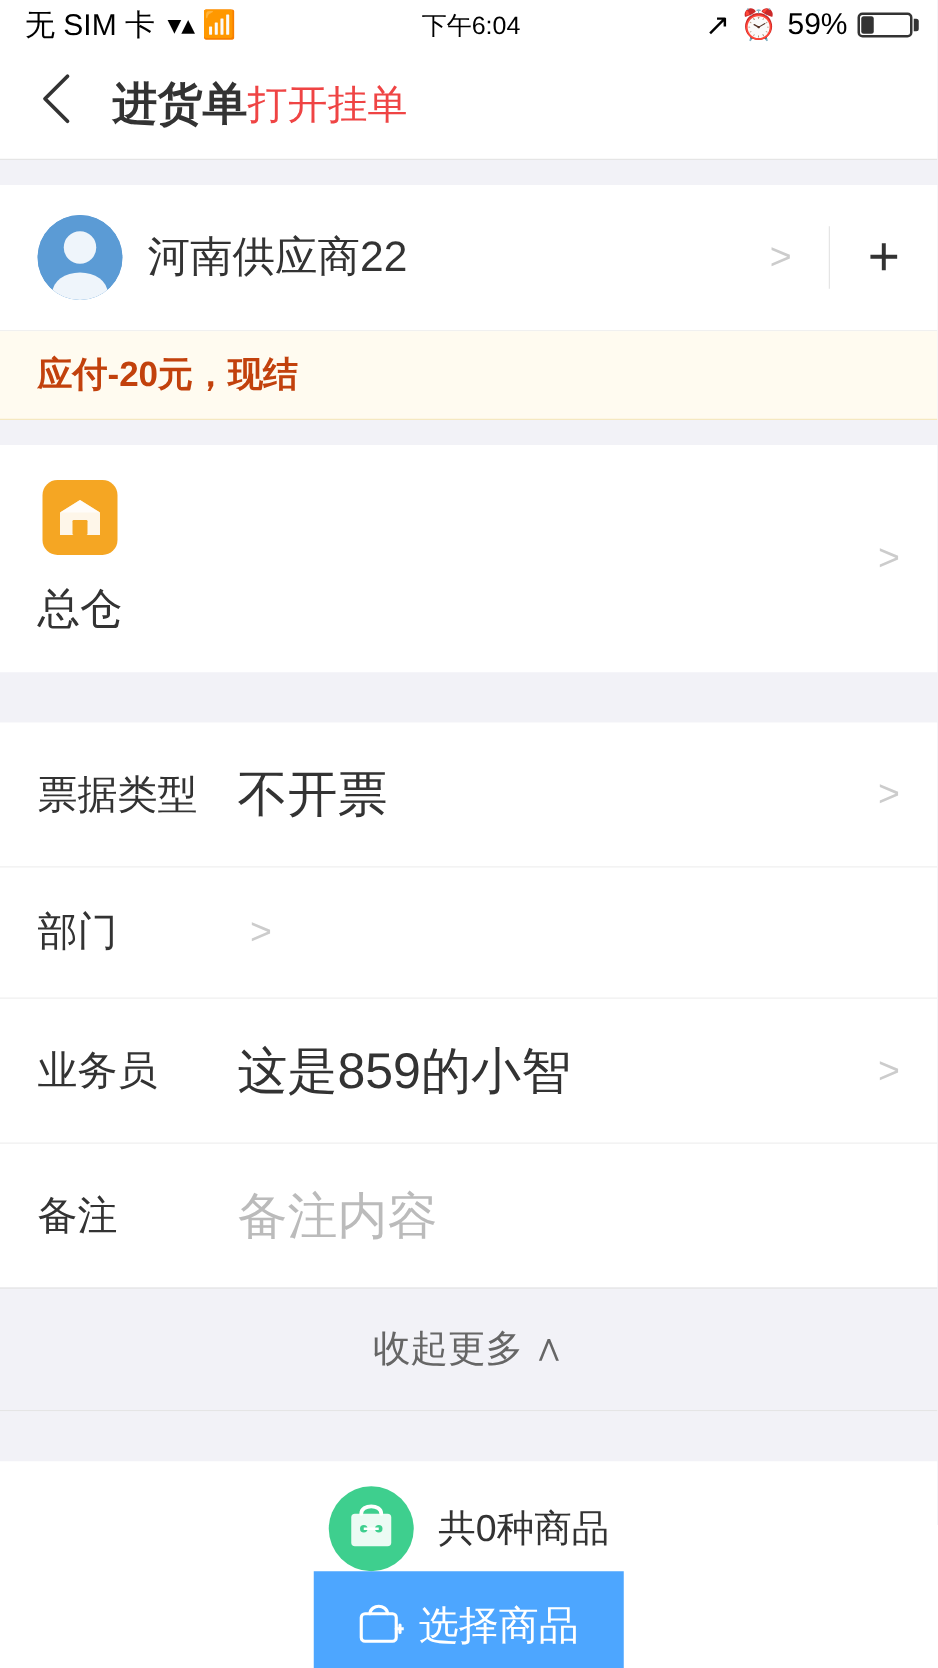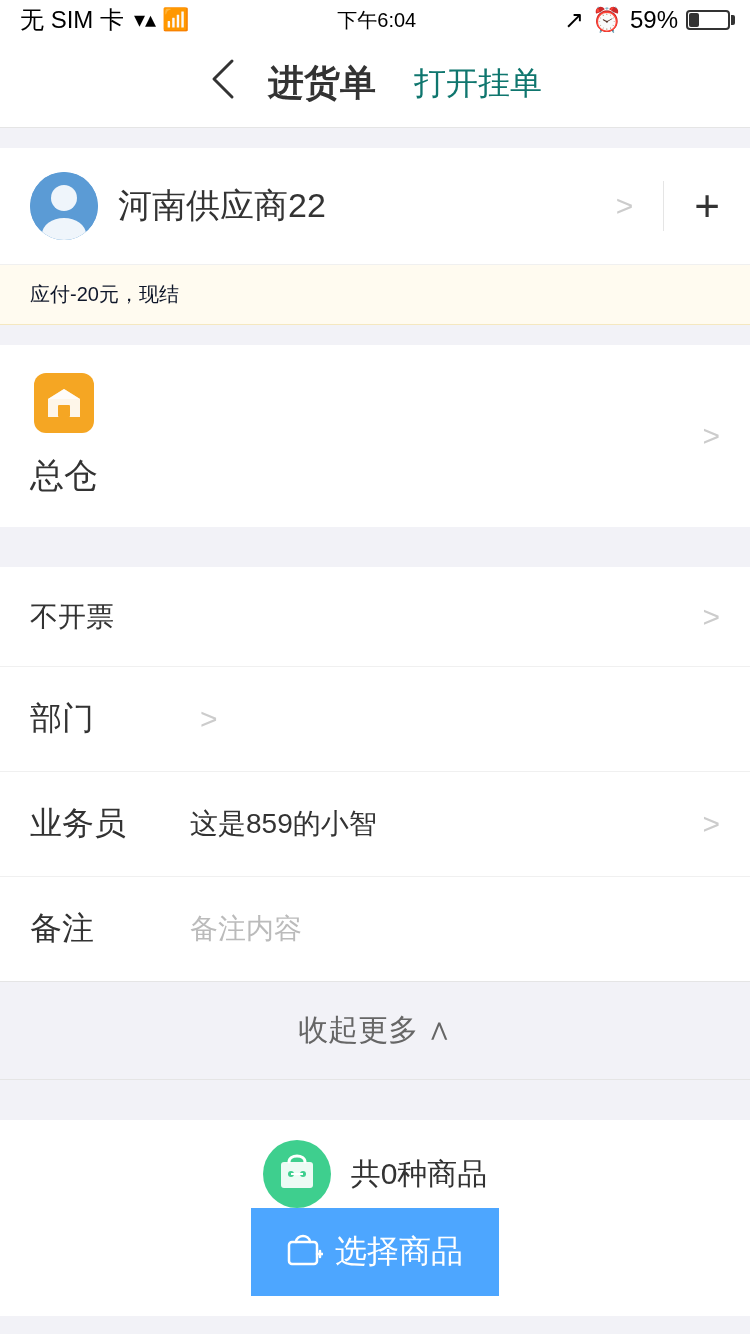--- a/index.html
+++ b/index.html
@@ -55,40 +55,39 @@
       border-radius: 2px;
     }
 
     
     .nav-bar {
       width: 100%;
       height: 88px;
       background: #fff;
       display: flex;
       align-items: center;
-      justify-content: center;
+      justify-content: flex-start;
       padding: 0 30px;
       border-bottom: 1px solid #e5e5e5;
     }
     .nav-back {
       font-size: 36px;
       color: #333;
       cursor: pointer;
       width: 60px;
     }
     .nav-title {
       font-size: 36px;
       font-weight: 600;
       color: #333;
     }
     .nav-action {
       font-size: 32px;
-      color: #0f766e;
+      color: #ef4444;
       cursor: pointer;
-      margin-left: 38px;
     }
 
     
     .section-gap {
       height: 20px;
       background: #f2f2f7;
     }
 
     
     .card {
@@ -144,23 +143,24 @@
     .divider-v {
       width: 1px;
       height: 50px;
       background: #e5e5e5;
     }
 
     
     .notice-bar {
       background: #fffbf0;
       padding: 16px 30px;
-      font-size: 20px;
-      color: #0f172a;
+      font-size: 28px;
+      color: #c2410c;
       border-bottom: 1px solid #f5e8c0;
+      font-weight: bold;
     }
 
     
     .warehouse-row {
       background: #fff;
       padding: 28px 30px;
       display: flex;
       align-items: center;
       justify-content: space-between;
     }
@@ -201,21 +201,21 @@
     .form-row:last-child {
       border-bottom: none;
     }
     .form-label {
       font-size: 32px;
       color: #333;
       width: 160px;
       flex-shrink: 0;
     }
     .form-value {
-      font-size: 28px;
+      font-size: 40px;
       color: #333;
       flex: 1;
     }
     .form-value.placeholder {
       color: #bbb;
     }
     .form-chevron {
       color: #ccc;
       font-size: 30px;
       margin-left: 10px;
@@ -349,20 +349,21 @@
     </div>
     <span class="chevron-right">&gt;</span>
   </div>
 </div>
 
 <div class="section-gap"></div>
 
 <div class="form-section">
 
   <div class="form-row">
+    <span class="form-label">票据类型</span>
     <span class="form-value">不开票</span>
     <span class="form-chevron">&gt;</span>
   </div>
 
   <div class="form-row">
     <span class="form-label">部门</span>
     <span class="form-chevron">&gt;</span>
   </div>
 
   <div class="form-row">

